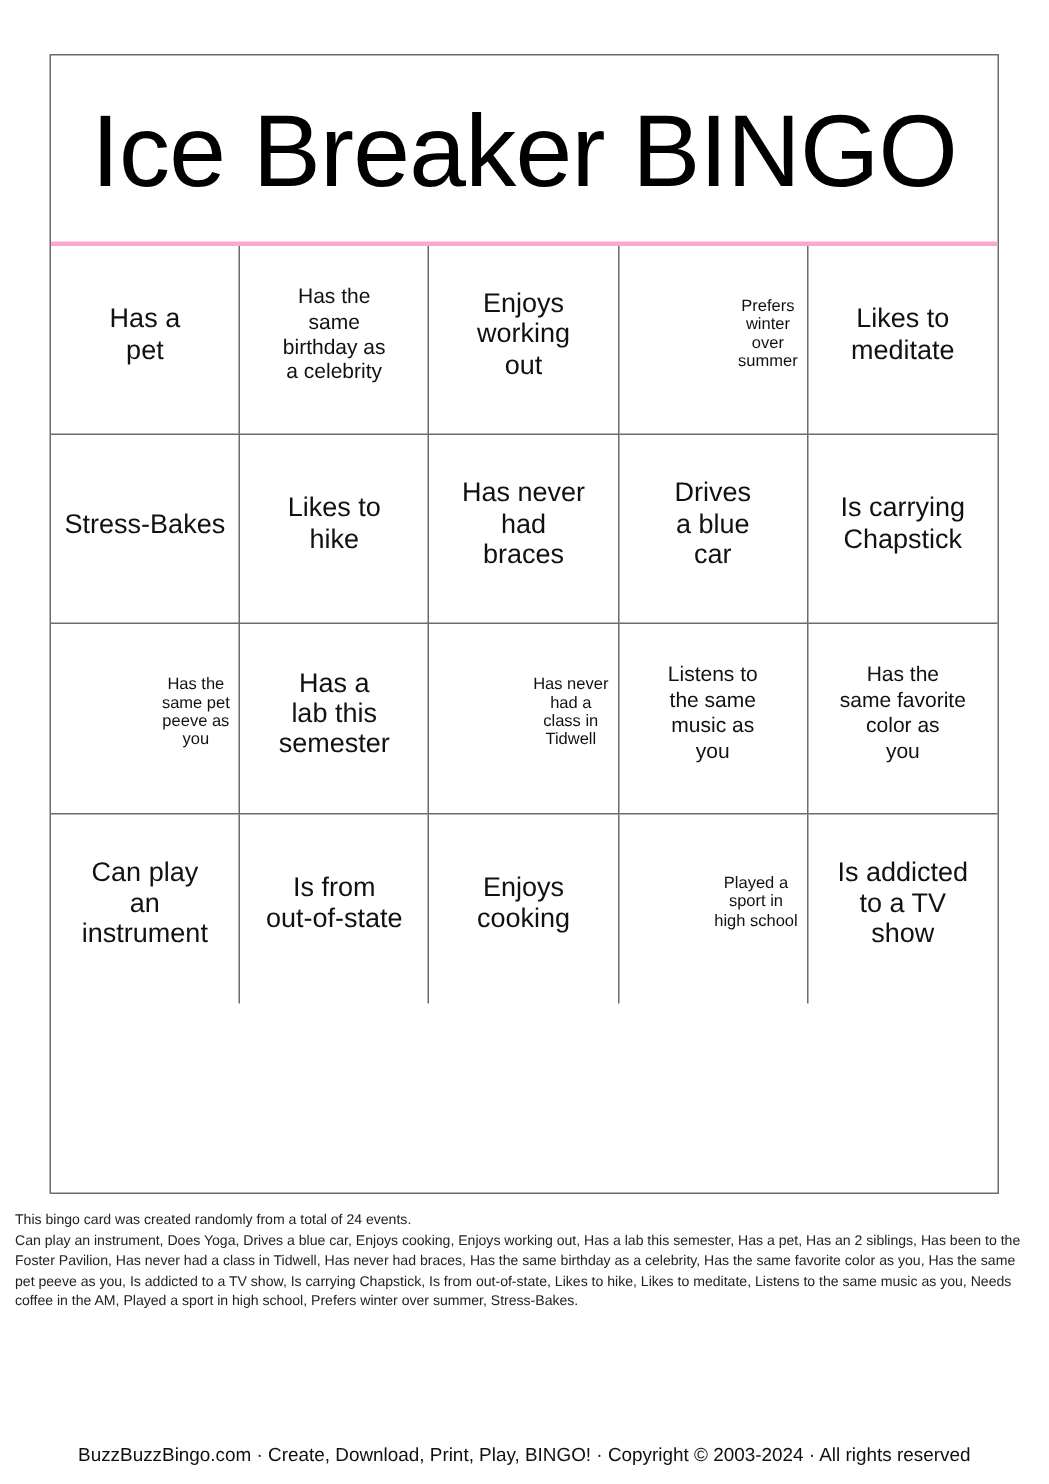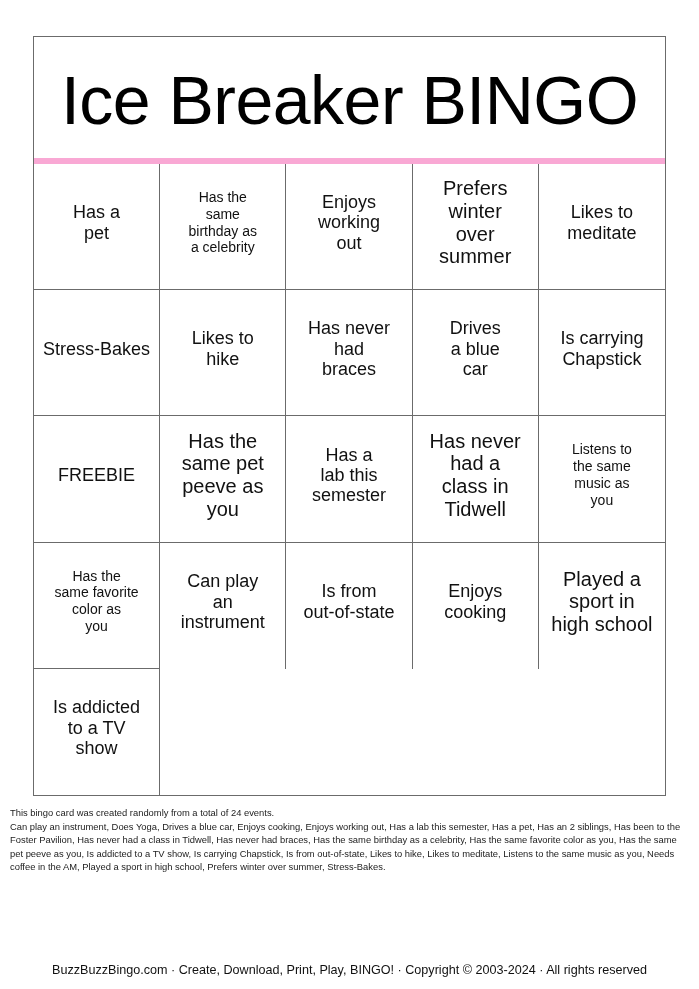--- a/index.html
+++ b/index.html
@@ -20,21 +20,21 @@
     left: 33px;
     top: 36px;
     width: 633px;
     height: 760px;
     box-sizing: border-box;
     border: 1px solid #6b6b6b;
   }
   .title {
     height: 127px;
     box-sizing: border-box;
-    border-bottom: 6px solid #f9a8d4;
+    border-bottom: 3px solid #f9a8d4;
     display: flex;
     align-items: center;
     justify-content: center;
     font-size: 68px;
     line-height: 1;
     letter-spacing: -0.5px;
     color: #000;
     padding-top: 4px;
   }
   .grid {
@@ -52,21 +52,21 @@
     justify-content: center;
     text-align: center;
     padding: 0 6px 8px 6px;
     line-height: 1.13;
     cursor: pointer;
   }
   .cell:nth-child(5n) { border-right: none; }
   .cell:nth-last-child(-n+5) { border-bottom: none; }
   .cell span { white-space: pre-line; display: block; }
   .sz-l { font-size: 18px; }
-  .sz-m { font-size: 20px; }
+  .sz-m { font-size: 11px; justify-content: flex-end; }
   .sz-s { font-size: 14px; line-height: 1.2; }
   .desc {
     position: absolute;
     left: 10px;
     top: 806px;
     width: 682px;
     font-size: 9.4px;
     line-height: 13.5px;
     color: #222;
   }
@@ -128,23 +128,20 @@
     <div class="cell sz-l">
         <span>Drives
 a blue
 car</span>
       </div>
 
     <div class="cell sz-l">
         <span>Is carrying
 Chapstick</span>
       </div>
-    <div class="cell sz-l">
-        <span>FREEBIE</span>
-      </div>
     <div class="cell sz-m">
         <span>Has the
 same pet
 peeve as
 you</span>
       </div>
 
     <div class="cell sz-l">
         <span>Has a
 lab this

